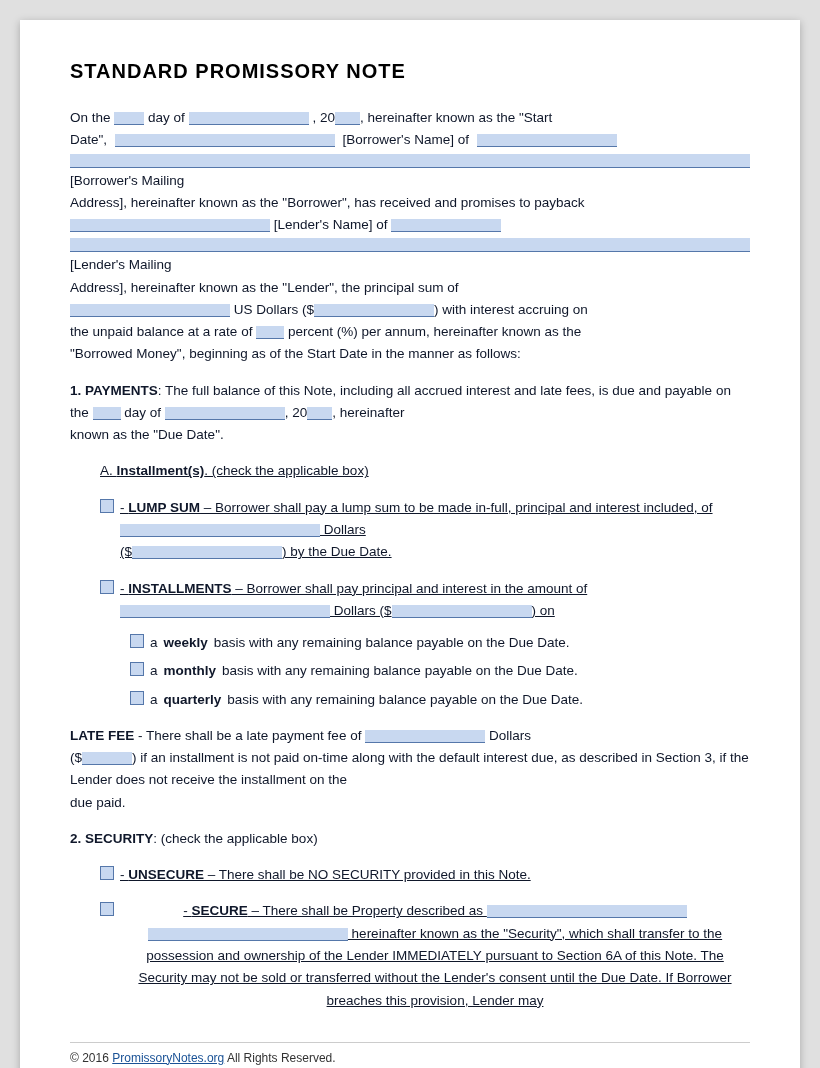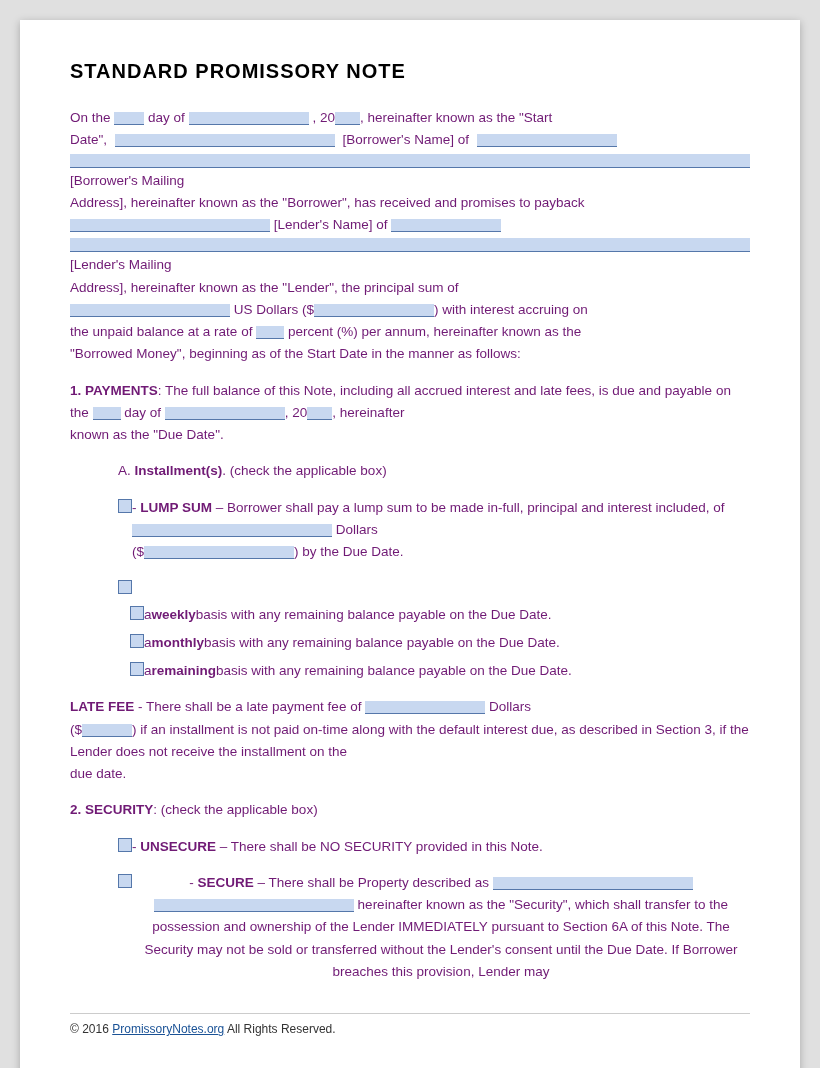--- a/index.html
+++ b/index.html
@@ -23,36 +23,38 @@
     .title {
       text-align: left;
       font-size: 20px;
       font-weight: bold;
       letter-spacing: 1px;
       margin-bottom: 24px;
     }
     .body-text {
       font-size: 13.5px;
       line-height: 1.65;
-      color: #701a75;
+      color: #0f172a;
     }
     .fill-short { width: 30px; }
     .section-title {
       font-weight: bold;
     }
     .indent {
-      margin-left: 48px;
+      margin-left: 30px;
+      text-decoration: underline;
     }
     .indent2 {
       margin-left: 60px;
     }
     .checkbox-row {
       display: flex;
       align-items: flex-start;
       margin-bottom: 6px;
+      gap: 6px;
     }
     .checkbox {
       width: 14px;
       height: 14px;
       border: 1.5px solid #5577aa;
       background: #c8d8f0;
       flex-shrink: 0;
       margin-top: 2px;
       display: inline-block;
     }
@@ -142,50 +144,55 @@
         <span>- </span><span class="section-title">LUMP SUM</span><span> – Borrower shall pay a lump sum to be made in-full, principal and interest included, of </span><span class="inline-fill" style="width:200px;"></span><span> Dollars</span>
         <br>
         <span>($</span><span class="inline-fill" style="width:150px;"></span><span>) by the Due Date.</span>
       </div>
     </div>
   </div>
 
   <div class="indent paragraph body-text" style="margin-bottom:10px;">
     <div class="checkbox-row">
       <span class="checkbox"></span>
+      <div>
+        <span>- </span><span class="section-title">INSTALLMENTS</span><span> – Borrower shall pay principal and interest in the amount of</span>
+        <br>
+        <span class="inline-fill" style="width:210px;"></span><span> Dollars ($</span><span class="inline-fill" style="width:140px;"></span><span>) on</span>
+      </div>
     </div>
   </div>
 
   <div class="indent2 paragraph body-text" style="margin-bottom:14px;">
     <div class="checkbox-row">
       <span class="checkbox"></span>
       <span>a </span>
         <span class="section-title">weekly</span>
         <span> basis with any remaining balance payable on the Due Date.</span>
     </div>
     <div class="checkbox-row">
       <span class="checkbox"></span>
       <span>a </span>
         <span class="section-title">monthly</span>
         <span> basis with any remaining balance payable on the Due Date.</span>
     </div>
     <div class="checkbox-row">
       <span class="checkbox"></span>
       <span>a </span>
-        <span class="section-title">remaining</span>
+        <span class="section-title">quarterly</span>
         <span> basis with any remaining balance payable on the Due Date.</span>
     </div>
   </div>
 
   <div class="paragraph body-text">
     <span class="section-title">LATE FEE</span><span> - There shall be a late payment fee of </span><span class="inline-fill" style="width:120px;"></span><span> Dollars</span>
     <br>
     <span>($</span><span class="inline-fill" style="width:50px;"></span><span>) if an installment is not paid on-time along with the default interest due, as described in Section 3, if the Lender does not receive the installment on the</span>
     <br>
-    <span>due date.</span>
+    <span>due paid.</span>
   </div>
 
   <div class="paragraph body-text">
     <span class="section-title">2. SECURITY</span><span>: (check the applicable box)</span>
   </div>
 
   <div class="indent paragraph body-text" style="margin-bottom:14px;">
     <div class="checkbox-row">
       <span class="checkbox"></span>
       <div>

